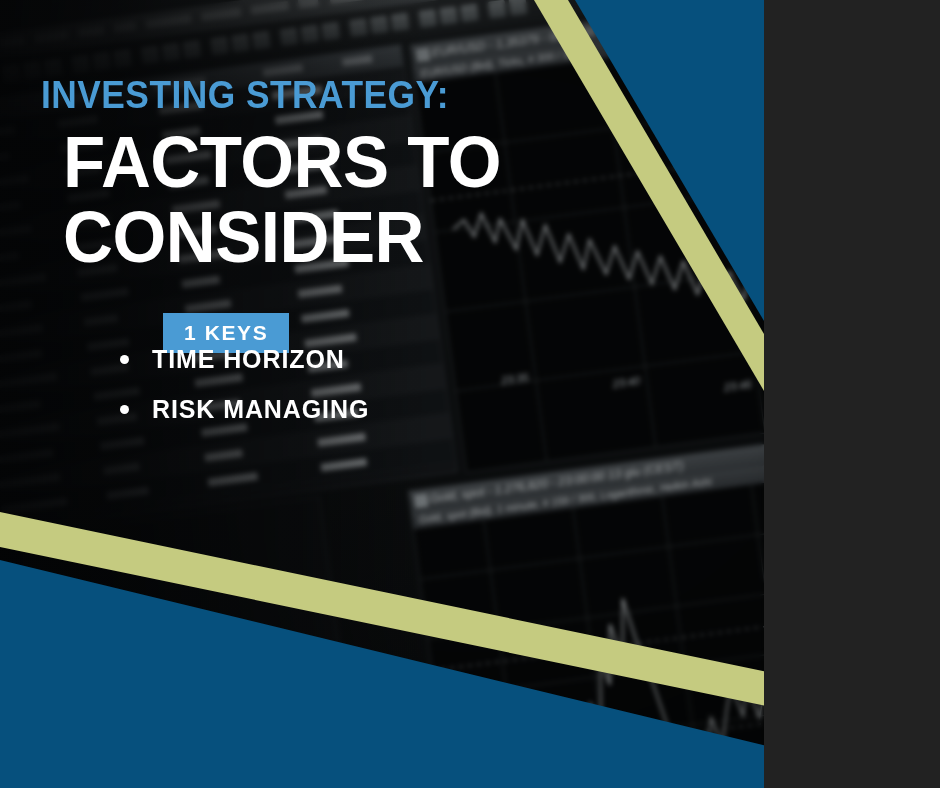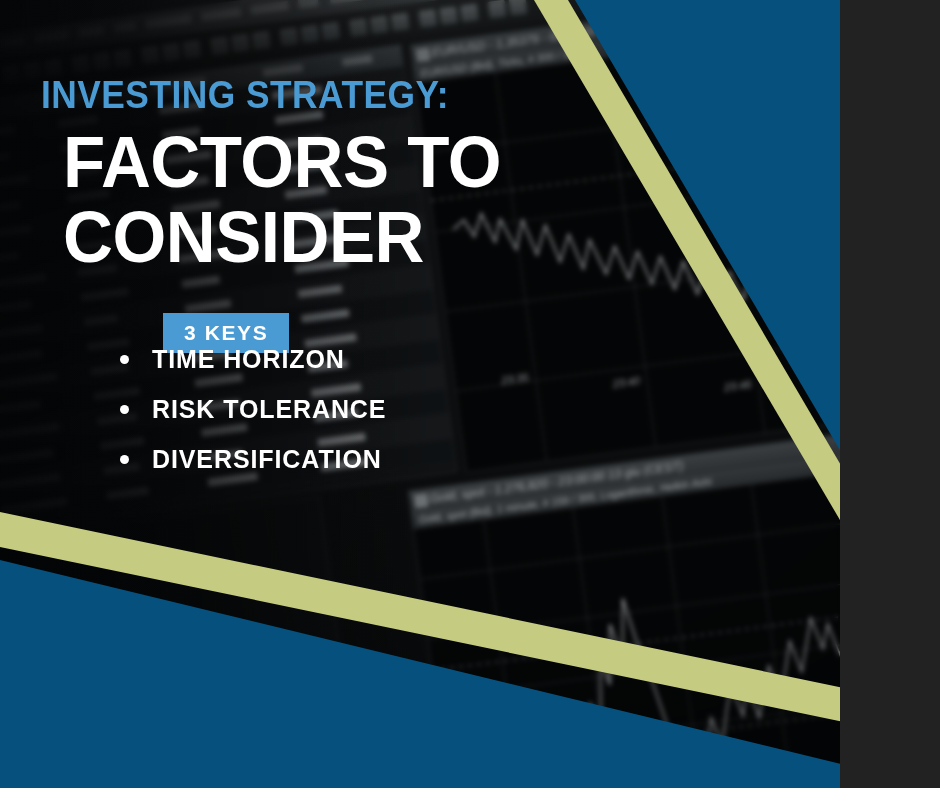--- a/index.html
+++ b/index.html
@@ -1,17 +1,17 @@
 <!DOCTYPE html>
 <html><head>
 <meta charset="utf-8">
 <style>
   html,body{margin:0;padding:0;background:#222;}
   #canvas{
-    position:relative;width:840px;height:788px;overflow:hidden;
+    position:relative;width:764px;height:788px;overflow:hidden;
     font-family:"Liberation Sans",sans-serif;background:#0c4a6e;
   }
 
   
   .bg{position:absolute;inset:0;overflow:hidden;background:#0b0b0c;}
   .bg-rot{
     position:absolute;left:-120px;top:-150px;width:1240px;height:1150px;
     transform:rotate(-7.5deg);transform-origin:center center;
   }
   .monitor-bezel{
@@ -408,31 +408,27 @@
     </svg>
   </div>
 
   <div class="eyebrow">INVESTING STRATEGY:</div>
 
   <div class="headline">
     <span class="l1">FACTORS TO</span>
     <span class="l2">CONSIDER</span>
   </div>
 
-  <div class="badge">3 KEYS</div>
+  <div class="badge">1 KEYS</div>
 
   <div class="bullets">
     <div class="bullet">
       <span class="dot"></span>
       <span>TIME HORIZON</span>
     </div>
     <div class="bullet">
       <span class="dot"></span>
-      <span>RISK TOLERANCE</span>
-    </div>
-    <div class="bullet">
-      <span class="dot"></span>
-      <span>DIVERSIFICATION</span>
+      <span>RISK MANAGING</span>
     </div>
   </div>
 
 
 </div>
 
 </body></html>

